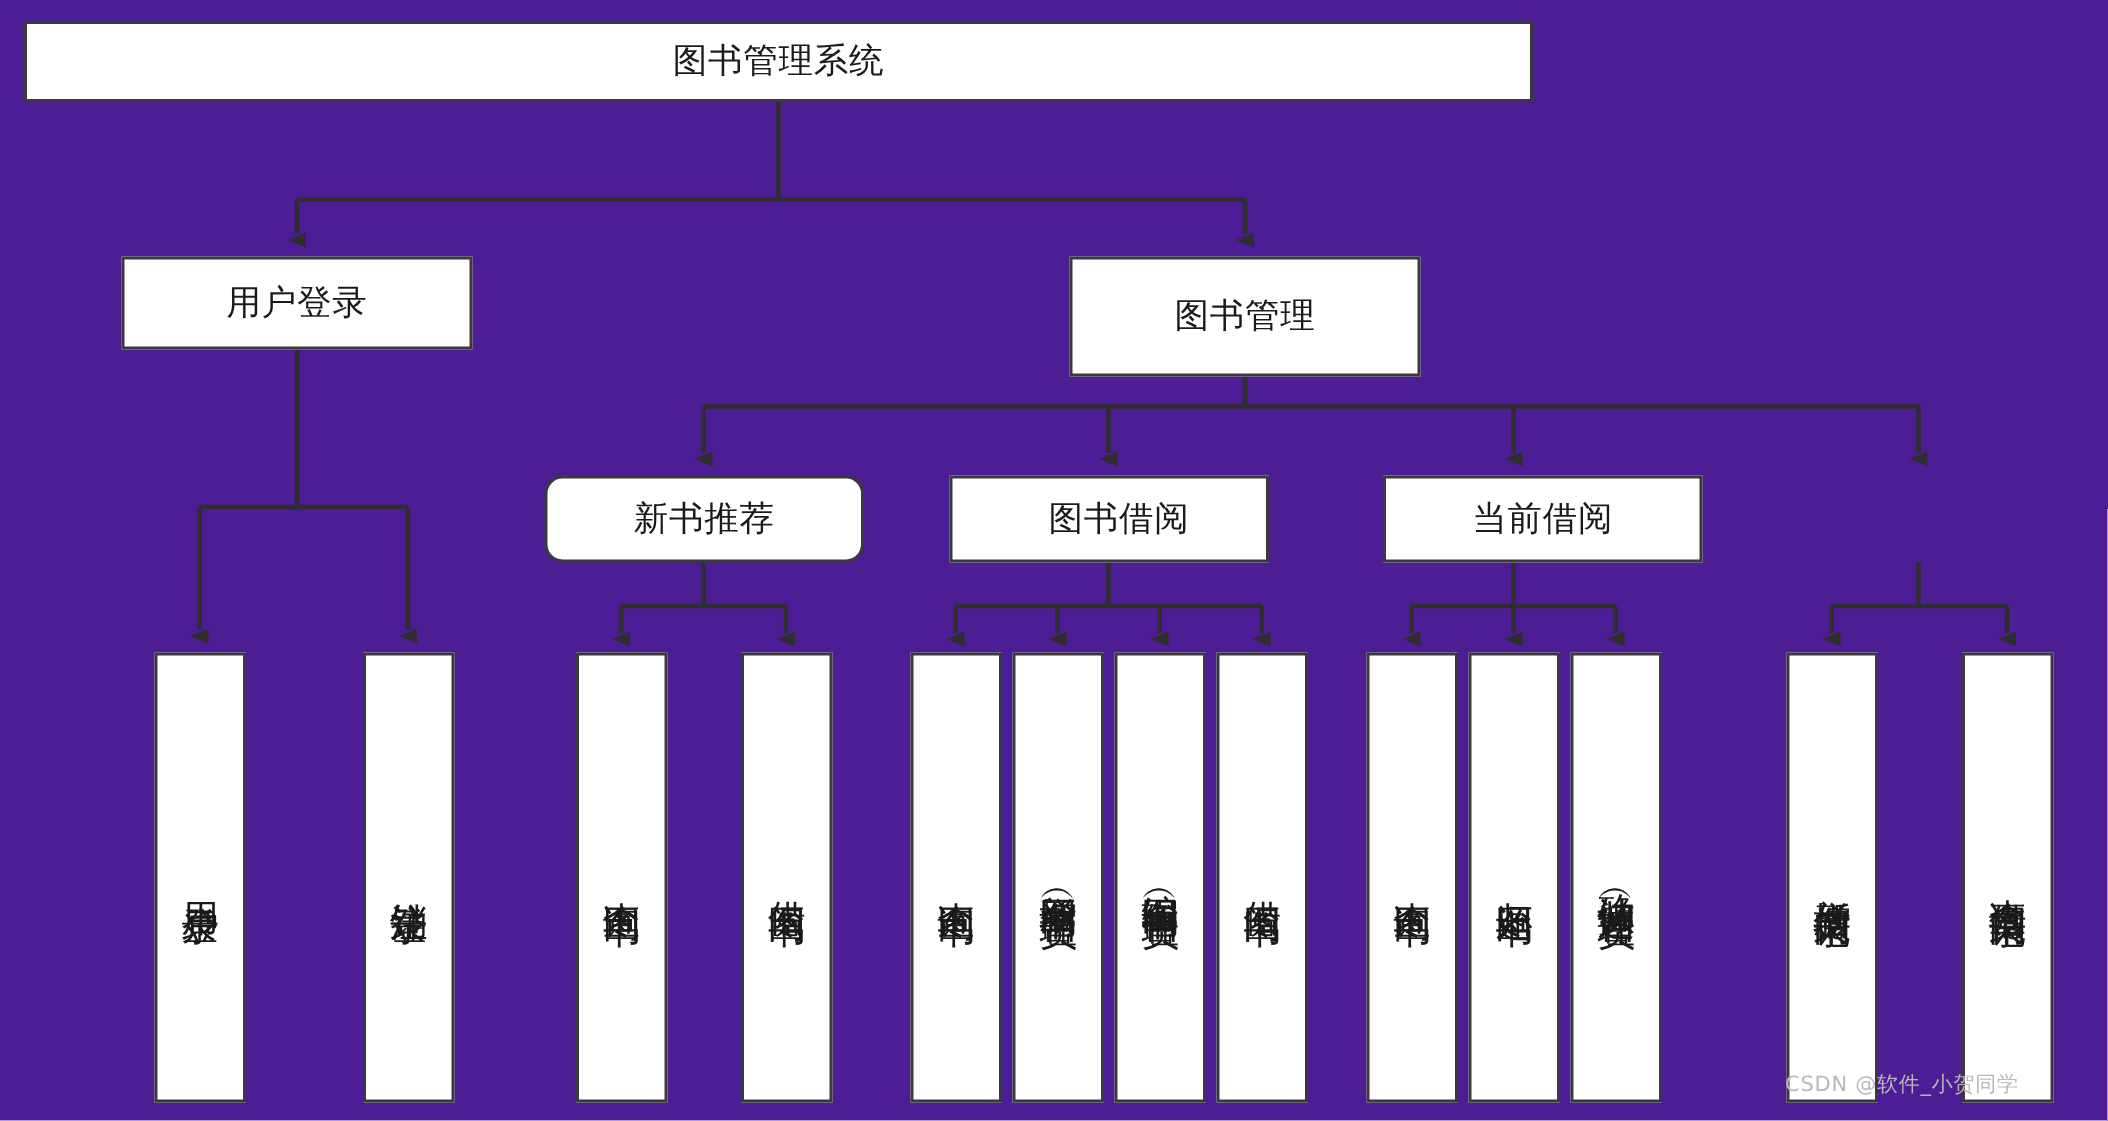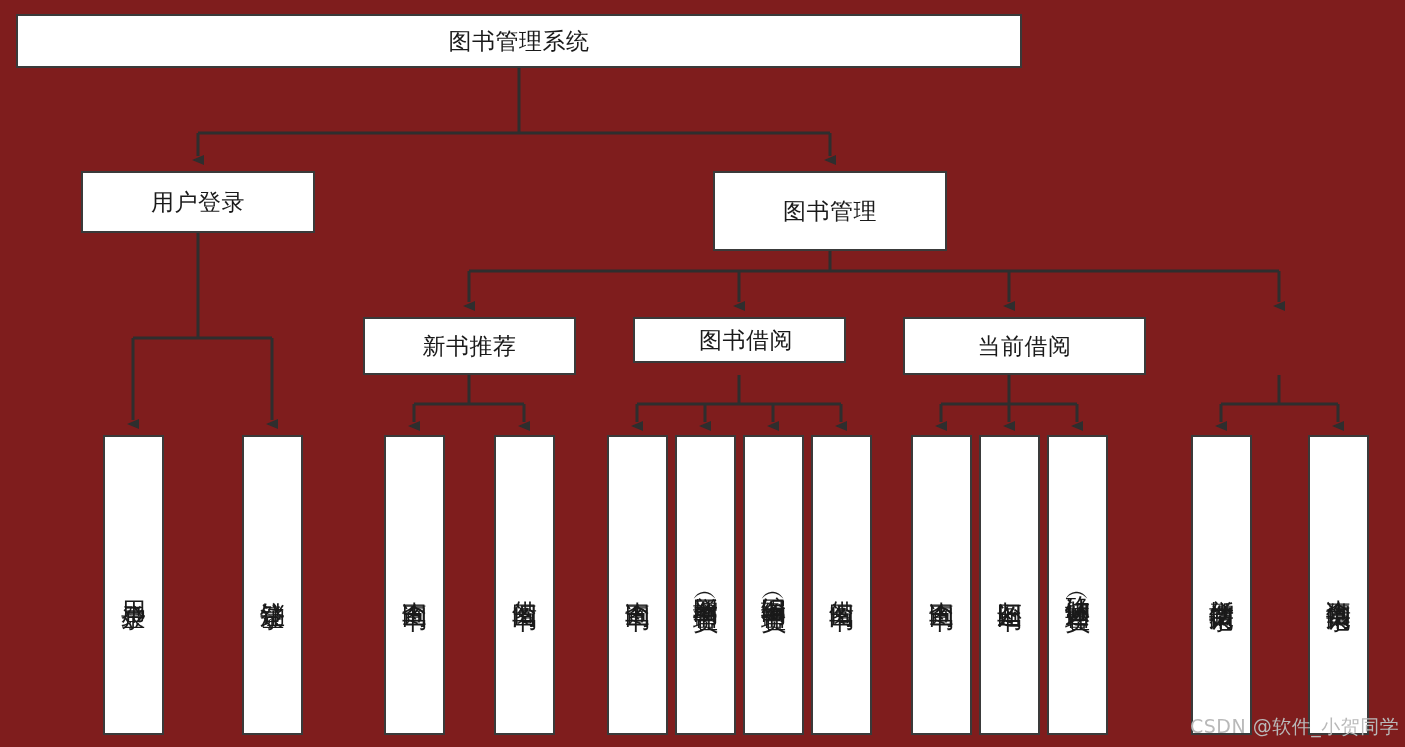--- a/index.html
+++ b/index.html
@@ -8,21 +8,21 @@
     padding: 0;
     background: #ffffff;
   }
   body {
     font-family: "DejaVu Sans", "Liberation Sans", sans-serif;
   }
   #canvas {
     position: relative;
     width: 1405px;
     height: 747px;
-    background: #7f1d1d;
+    background: #4c1d95;
     overflow: hidden;
   }
   svg.connectors {
     position: absolute;
     left: 0;
     top: 0;
     width: 1405px;
     height: 747px;
     pointer-events: none;
   }
@@ -61,21 +61,21 @@
     font-size: 25px;
     line-height: 1.0;
     letter-spacing: 2px;
     white-space: nowrap;
   }
   .node.leaf.center .label {
     margin-top: 0;
   }
   .watermark {
     position: absolute;
-    font-size: 19px;
+    font-size: 14px;
     color: #b9b9b9;
     white-space: nowrap;
     letter-spacing: 0.5px;
   }
 </style>
 </head>
 <body>
 
 <div id="canvas">
 
@@ -134,27 +134,27 @@
     <span class="label">图书管理系统</span>
   </div>
 
   <div class="node h-node" style="left:81px; top:171px; width:234px; height:62px;">
     <span class="label">用户登录</span>
   </div>
   <div class="node h-node" style="left:713px; top:171px; width:234px; height:80px;">
     <span class="label">图书管理</span>
   </div>
 
-  <div class="node h-node" style="left:363px; top:317px; width:213px; height:58px;">
+  <div class="node h-node" style="left:363px; top:317px; width:213px; height:58px;border-radius:12px;">
     <span class="label">新书推荐</span>
   </div>
-  <div class="node h-node" style="left:633px; top:317px; width:213px; height:46px;padding-left:13px;">
+  <div class="node h-node" style="left:633px; top:317px; width:213px; height:58px;padding-left:13px;">
     <span class="label">图书借阅</span>
   </div>
-  <div class="node h-node" style="left:903px; top:317px; width:243px; height:58px;">
+  <div class="node h-node" style="left:922px; top:317px; width:213px; height:58px;">
     <span class="label">当前借阅</span>
   </div>
 
   <div class="node leaf center" style="left:103px; top:435px; width:61px; height:300px;">
     <span class="label" style="margin-top: 138px;">用户登录</span>
   </div>
   <div class="node leaf center" style="left:242px; top:435px; width:61px; height:300px;">
     <span class="label" style="margin-top: 138px;">注销登录</span>
   </div>
 

